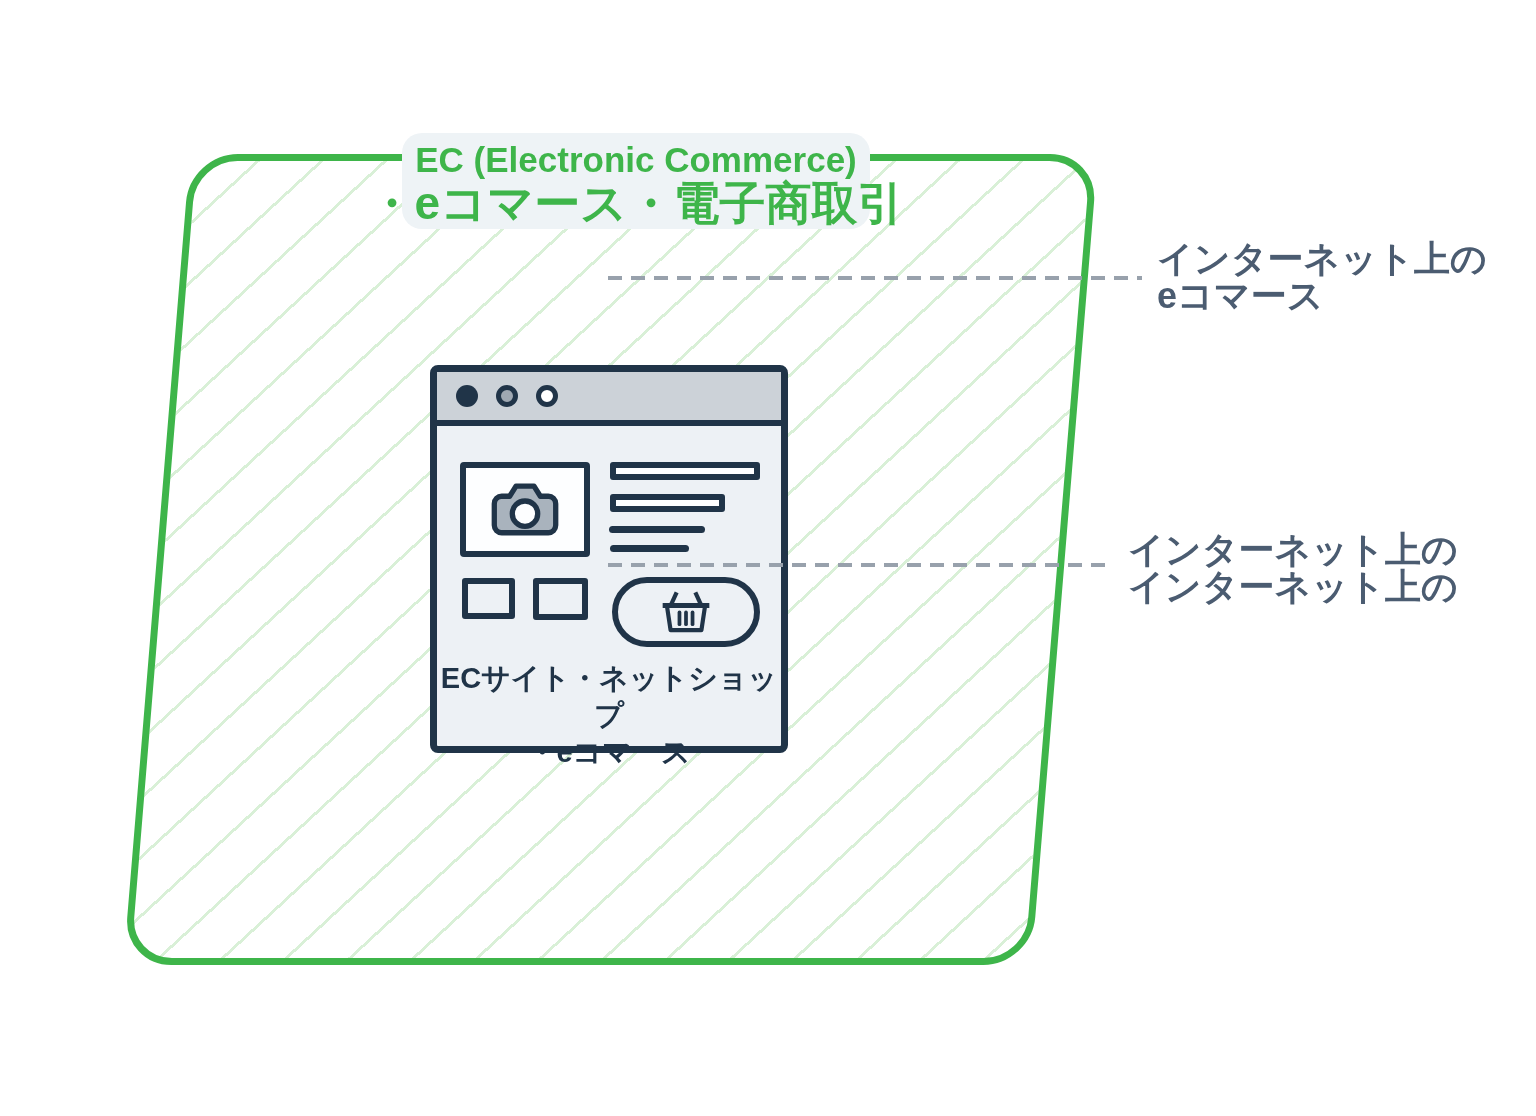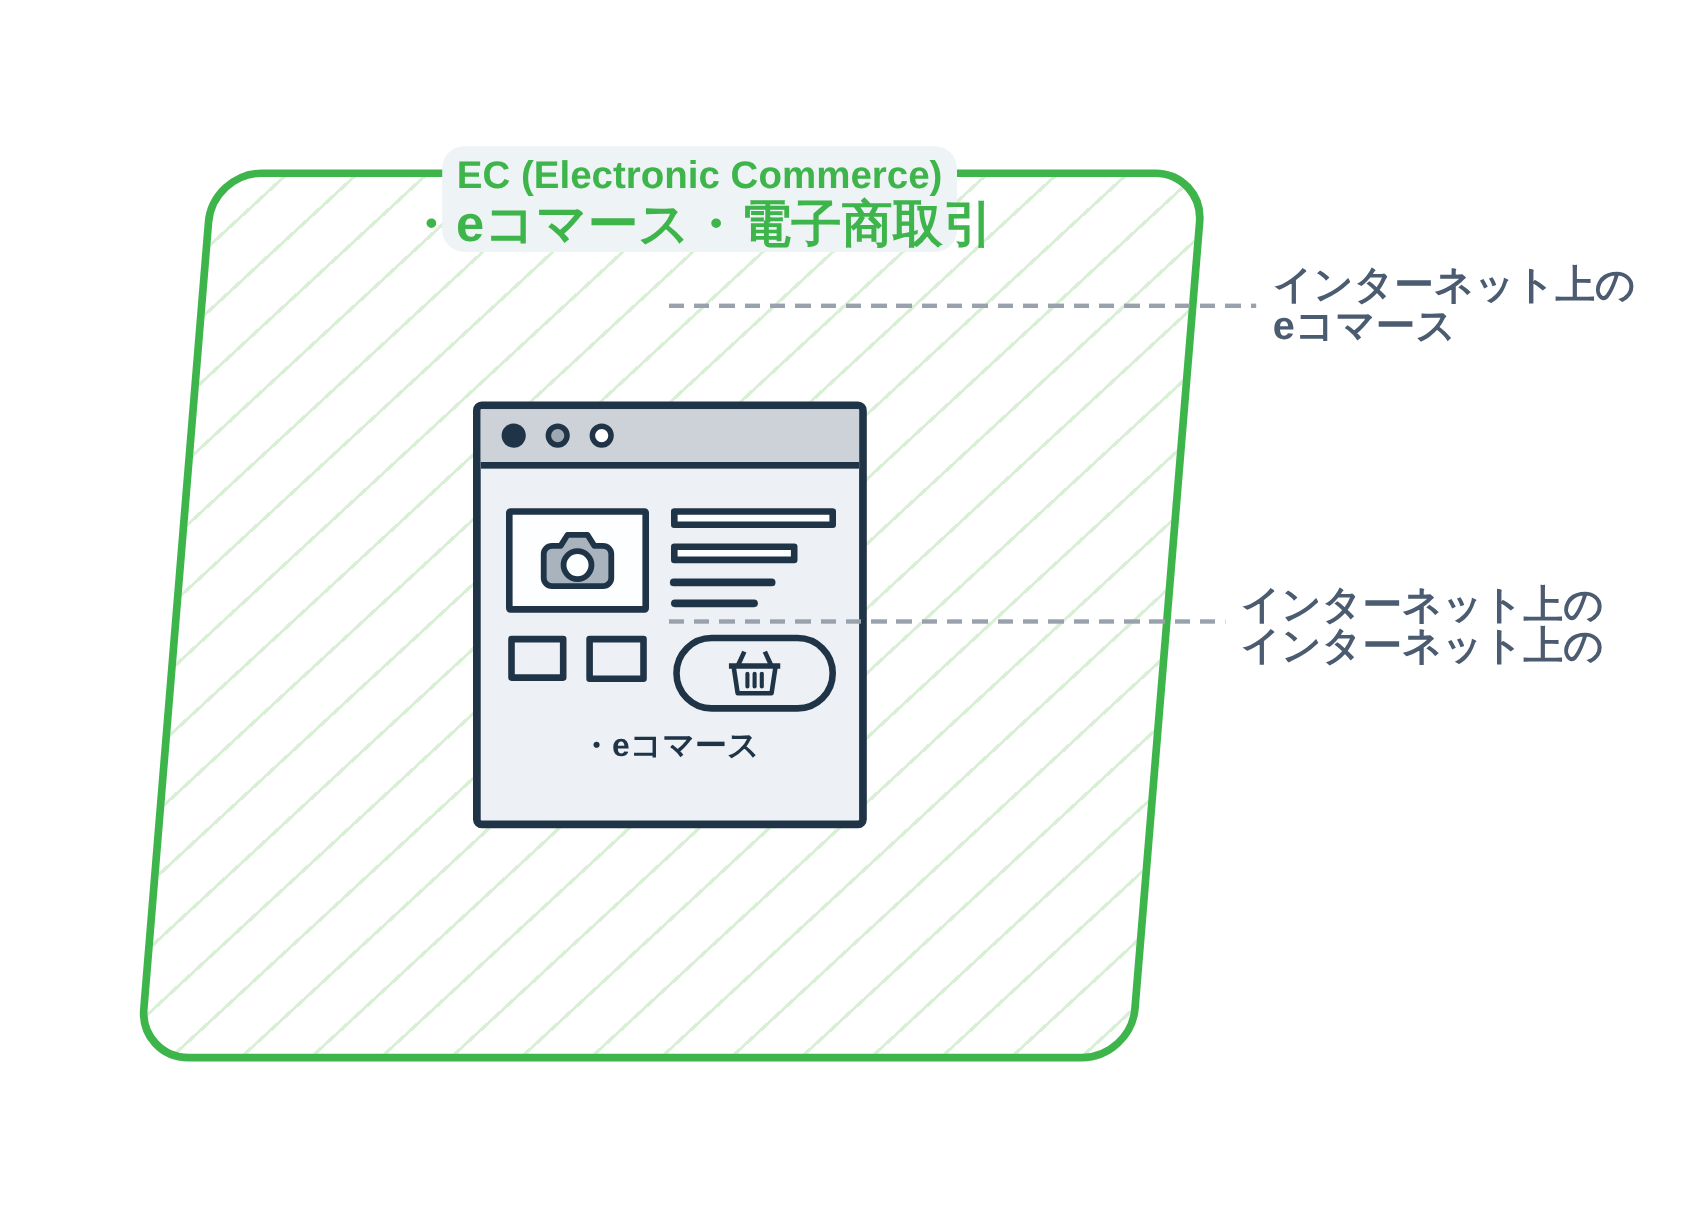--- a/index.html
+++ b/index.html
@@ -234,18 +234,19 @@
         <path class="bk-stroke" d="M40,4 L46,17"></path>
         <path class="bk-rim" d="M5,18 H55"></path>
         <path class="bk-stroke" d="M9.5,18 L13.5,44.5 H46.5 L50.5,18"></path>
         <path class="bk-stripe" d="M23,25.5 V38"></path>
         <path class="bk-stripe" d="M30,25.5 V38"></path>
         <path class="bk-stripe" d="M37,25.5 V38"></path>
       </svg>
     </div>
 
     <div class="window-caption">
+      <div>ECサイト・ネットショップ</div>
       <div>・eコマース</div>
     </div>
 
   </div>
 
 </div>
 
 </body></html>

